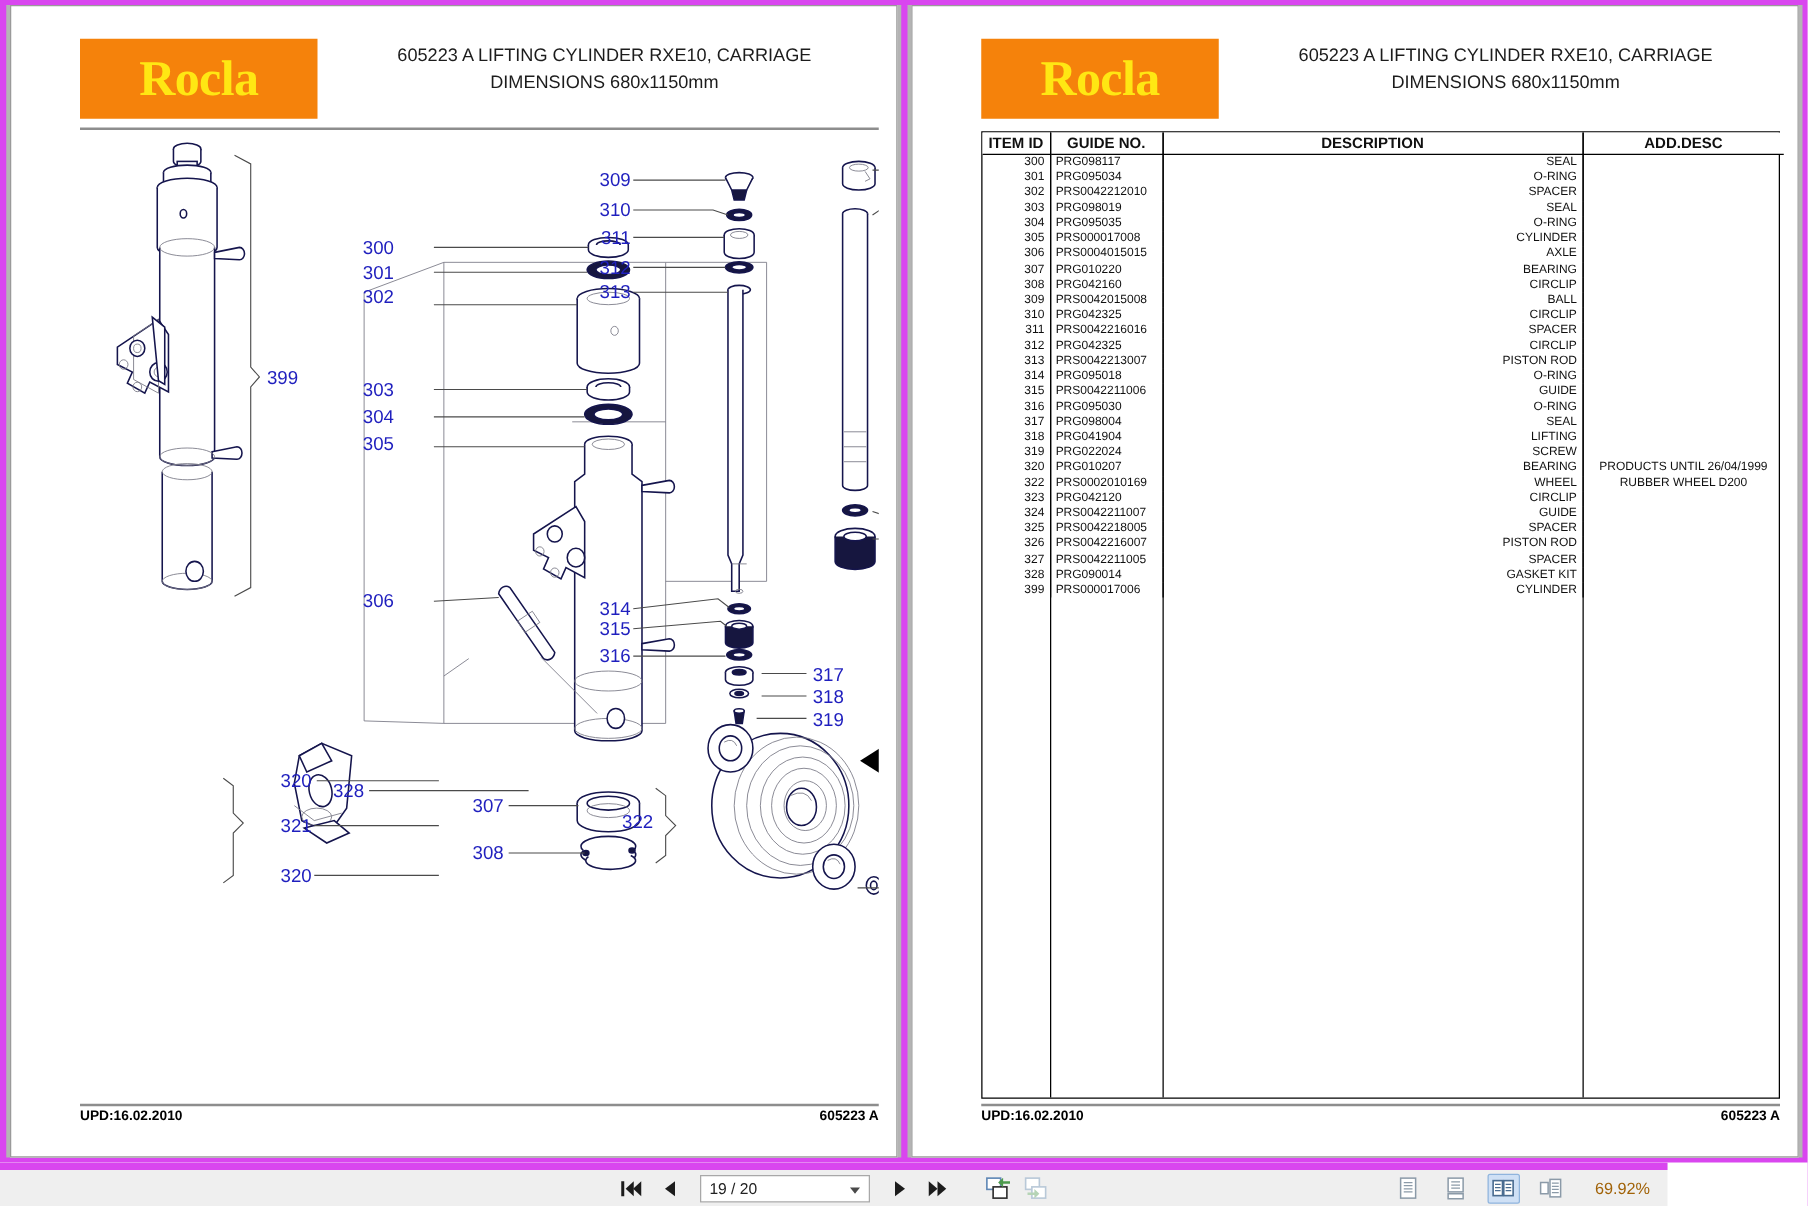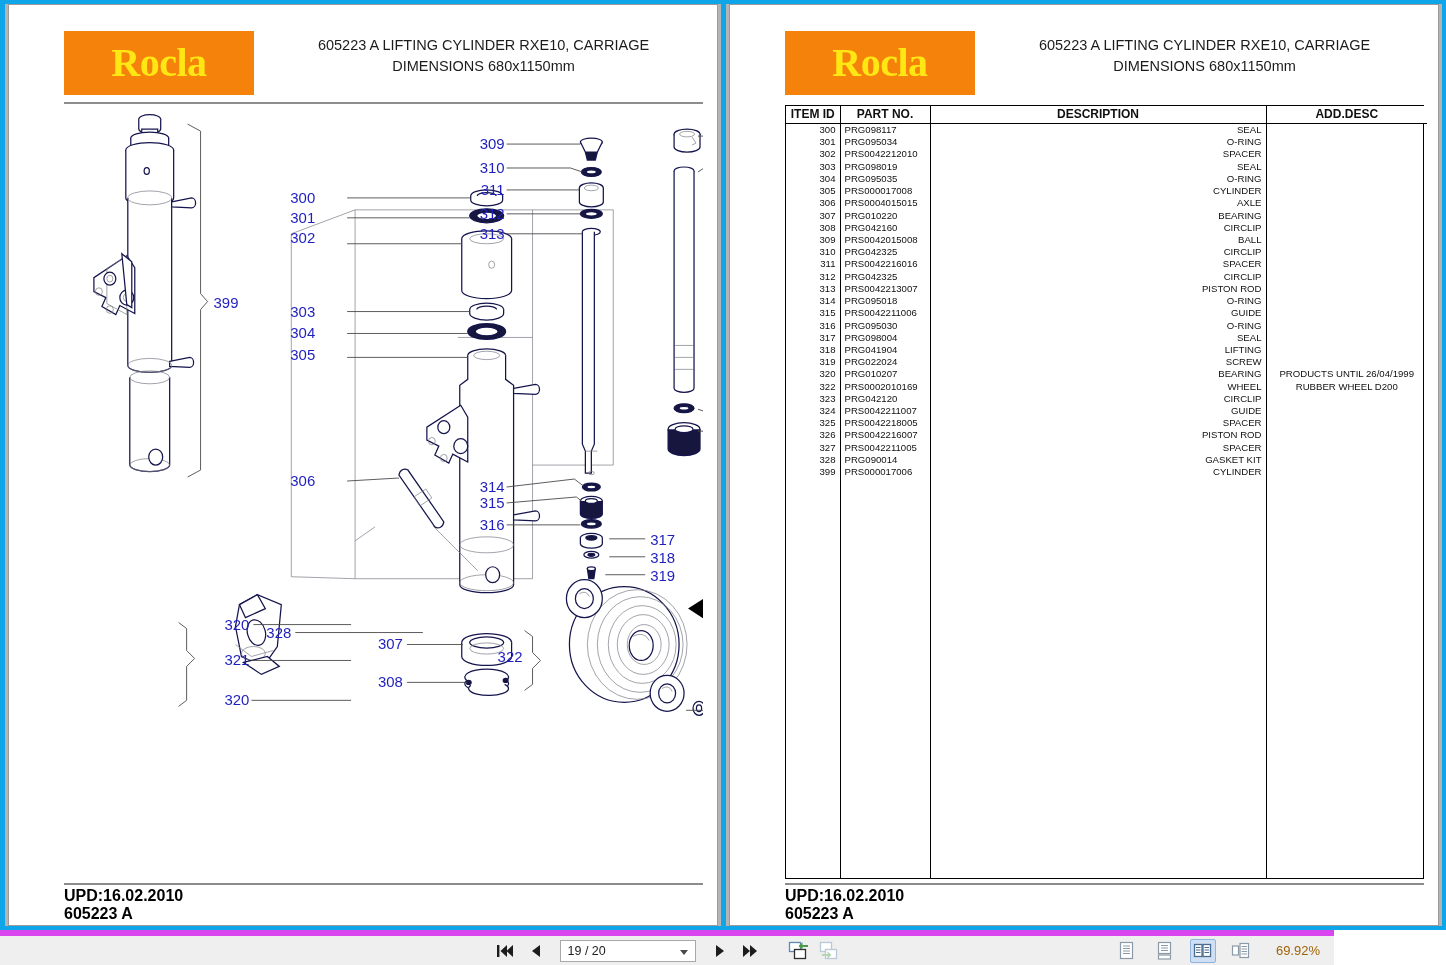--- a/index.html
+++ b/index.html
@@ -6,21 +6,21 @@
   html, body {
     margin: 0; padding: 0;
     width: 1446px; height: 965px;
     background: #ffffff;
     font-family: "Liberation Sans", sans-serif;
     overflow: hidden;
   }
   #viewer {
     position: absolute; left: 0; top: 0;
     width: 1446px; height: 930px;
-    background: #0ea5e9;
+    background: #d946ef;
   }
   
   .page {
     position: absolute;
     top: 4px;
     width: 710px;
     height: 922px;
     background: #ffffff;
     border: 1px solid #9a9a9a;
     box-shadow: 3px 0 0 #b4b4b4, -3px 0 0 #b4b4b4;
@@ -61,23 +61,22 @@
     height: 2px; background: #8d8d8d;
   }
   
   .ftr {
     position: absolute; left: 55px; right: 14px; bottom: 22px;
     height: 20px;
   }
   .ftr-rule { height: 2px; background: #8d8d8d; }
   .ftr-row {
     display: flex; justify-content: space-between;
-    font-size: 16px; font-weight: bold; color: #000;
+    font-size: 11px; font-weight: bold; color: #000;
     padding-top: 2px;
-    flex-direction: column;
   }
   
   .tbl-wrap {
     position: absolute; left: 55px; right: 14px;
     top: 100px; bottom: 46px;
     border: 1.6px solid #000;
     background: #fff;
   }
   table.parts {
     border-collapse: collapse;
@@ -515,21 +514,21 @@
       <table class="parts">
         <colgroup>
           <col class="col-id">
             <col class="col-part">
             <col class="col-desc">
             <col class="col-add">
         </colgroup>
         <thead>
           <tr>
             <th>ITEM ID</th>
-            <th>PART NO.</th>
+            <th>GUIDE NO.</th>
             <th>DESCRIPTION</th>
             <th>ADD.DESC</th>
           </tr>
         </thead>
         <tbody id="parts-body">
             <tr>
               <td class="c-id">300</td>
               <td class="c-part">PRG098117</td>
               <td class="c-desc">SEAL</td>
               <td class="c-add"></td>

